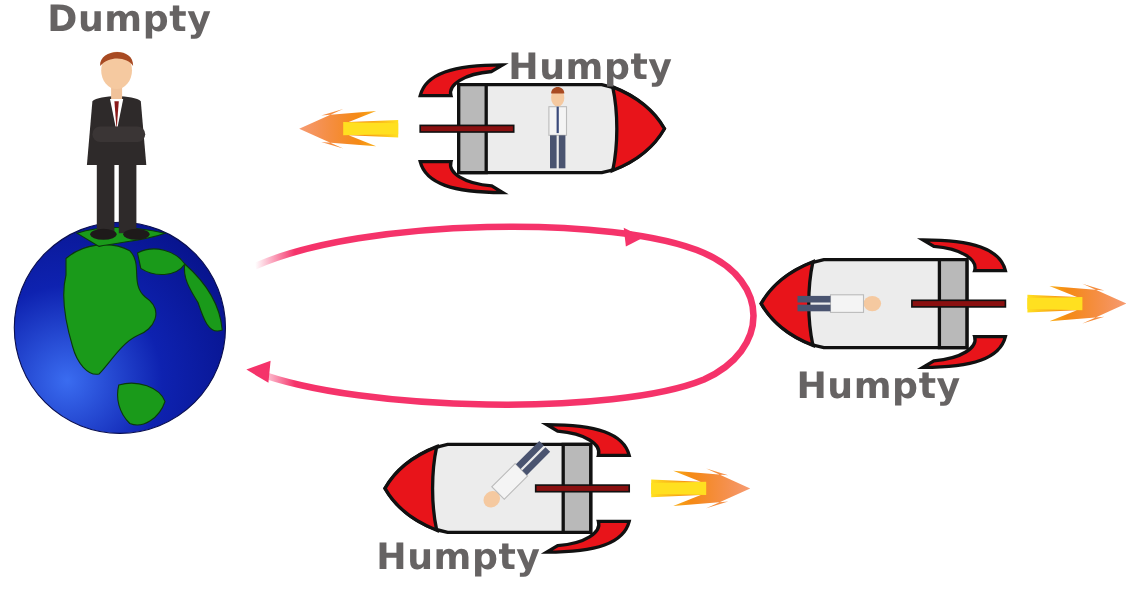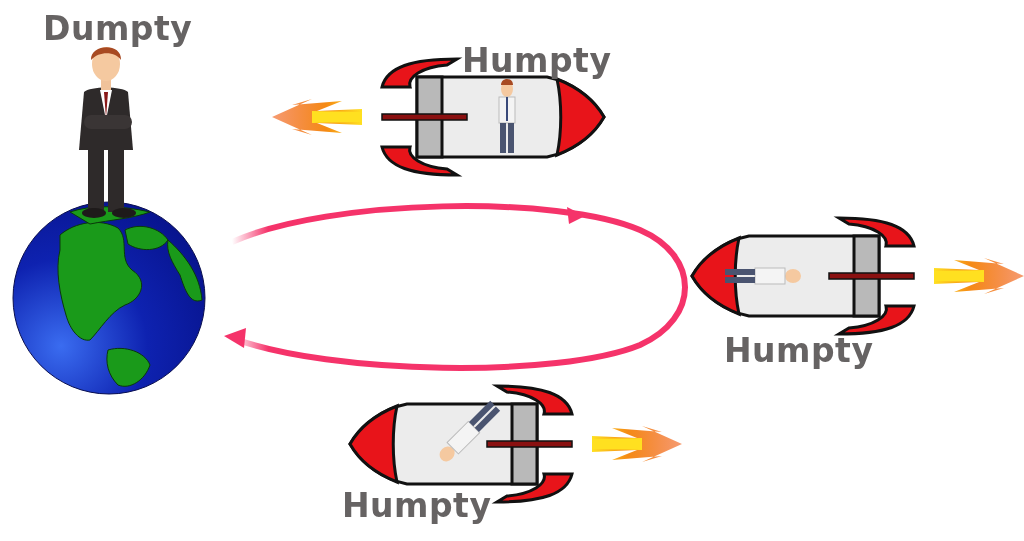--- a/index.html
+++ b/index.html
@@ -108,16 +108,16 @@
     <use href="#rocketL"></use>
     <g transform="translate(-225,0) rotate(225)">
       <ellipse cx="0" cy="-14" rx="7" ry="8" fill="#f5c9a0"></ellipse>
       <rect x="-8" y="-6" width="16" height="30" fill="#f4f4f4" stroke="#bbb" stroke-width="1"></rect>
       <rect x="-7" y="24" width="6" height="30" fill="#4a5470"></rect>
       <rect x="1" y="24" width="6" height="30" fill="#4a5470"></rect>
     </g>
   </g>
 </svg>
 
-<div class="label" style="left:43px;top:12px;">Dumpty</div>
+<div class="label" style="left:43px;top:0;">Dumpty</div>
 <div class="label" style="left:462px;top:44px;">Humpty</div>
 <div class="label" style="left:724px;top:334px;">Humpty</div>
 <div class="label" style="left:342px;top:489px;">Humpty</div>
 
 </body></html>

